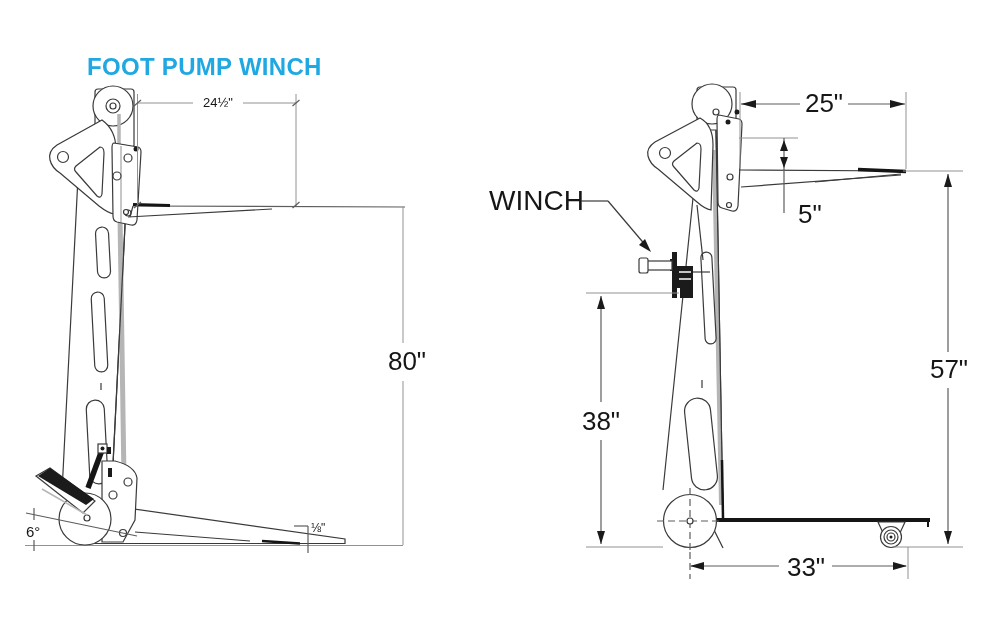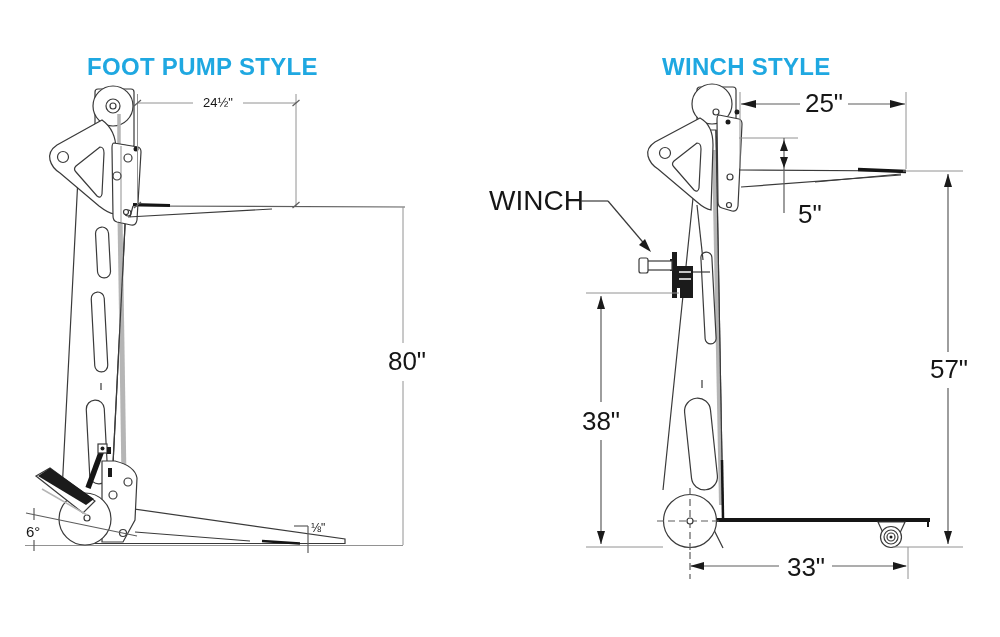--- a/index.html
+++ b/index.html
@@ -22,22 +22,21 @@
   .t-big{font-size:26px;}
   .t-med{font-size:15px;}
   .t-cad{font-size:13px;}
   .t-tiny{font-size:12px;}
   .mid{text-anchor:middle;}
 </style>
 </head>
 <body>
 <div id="stage">
 
-<div id="fp-title" class="fig-title">FOOT PUMP STYLE</div>
-<div id="wn-title" class="fig-title">WINCH STYLE</div>
+<div id="fp-title" class="fig-title">FOOT PUMP WINCH</div>
 
 <svg width="1000" height="637" viewBox="0 0 1000 637">
 
   <g>
 
     <line class="dim" x1="25" y1="545.5" x2="403" y2="545.5"></line>
 
     <g>
       <rect class="ol" x="95" y="89" width="39" height="59" rx="3"></rect>
       <circle class="ol" cx="113" cy="106" r="20"></circle>

